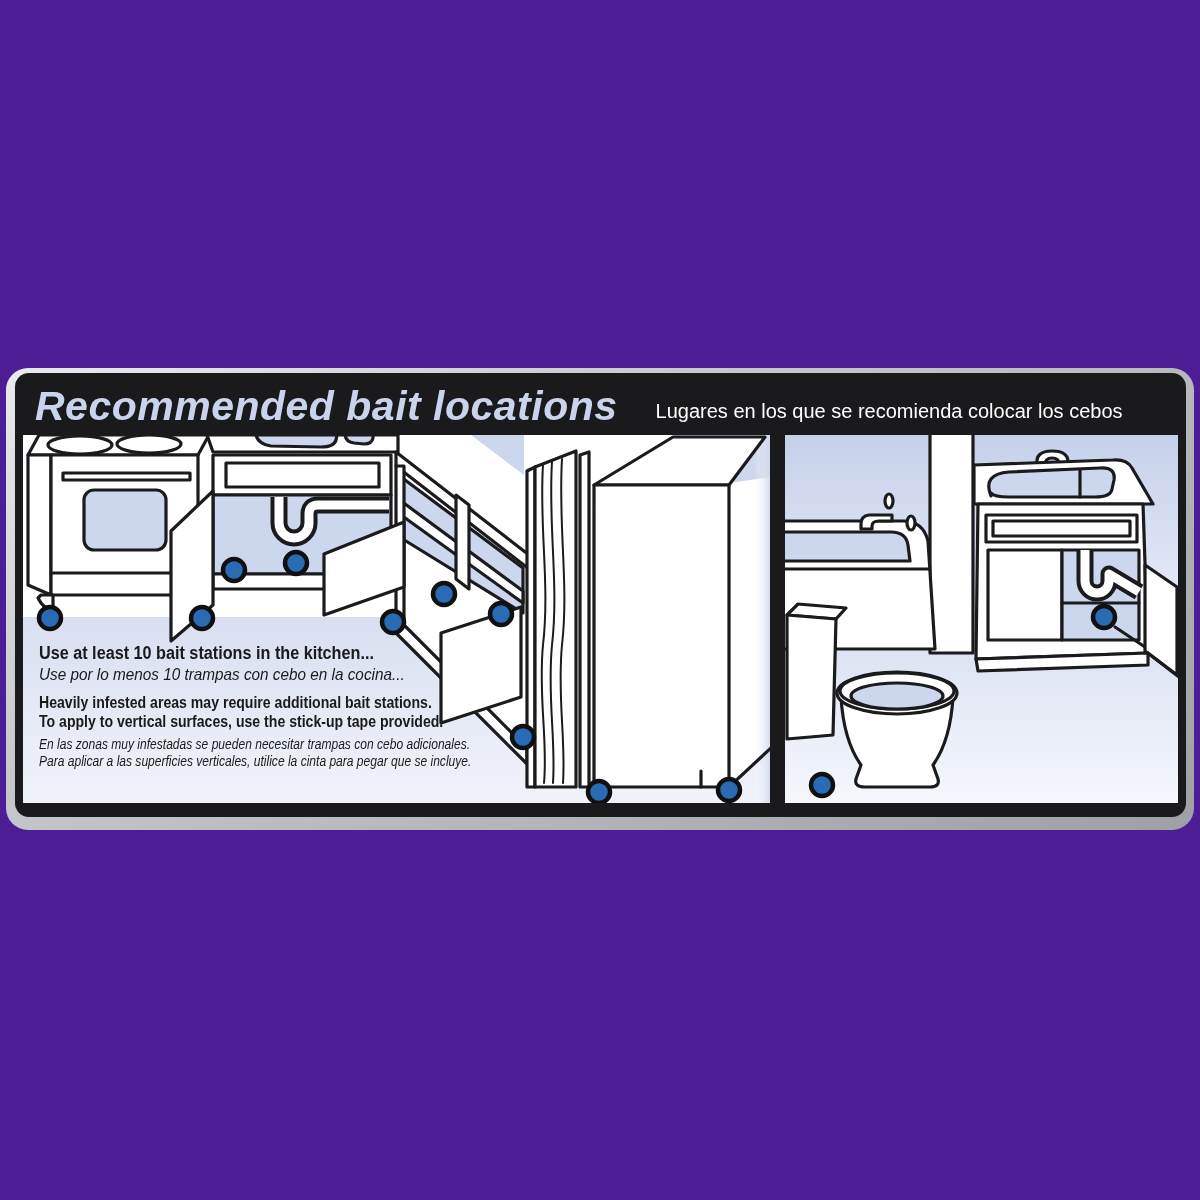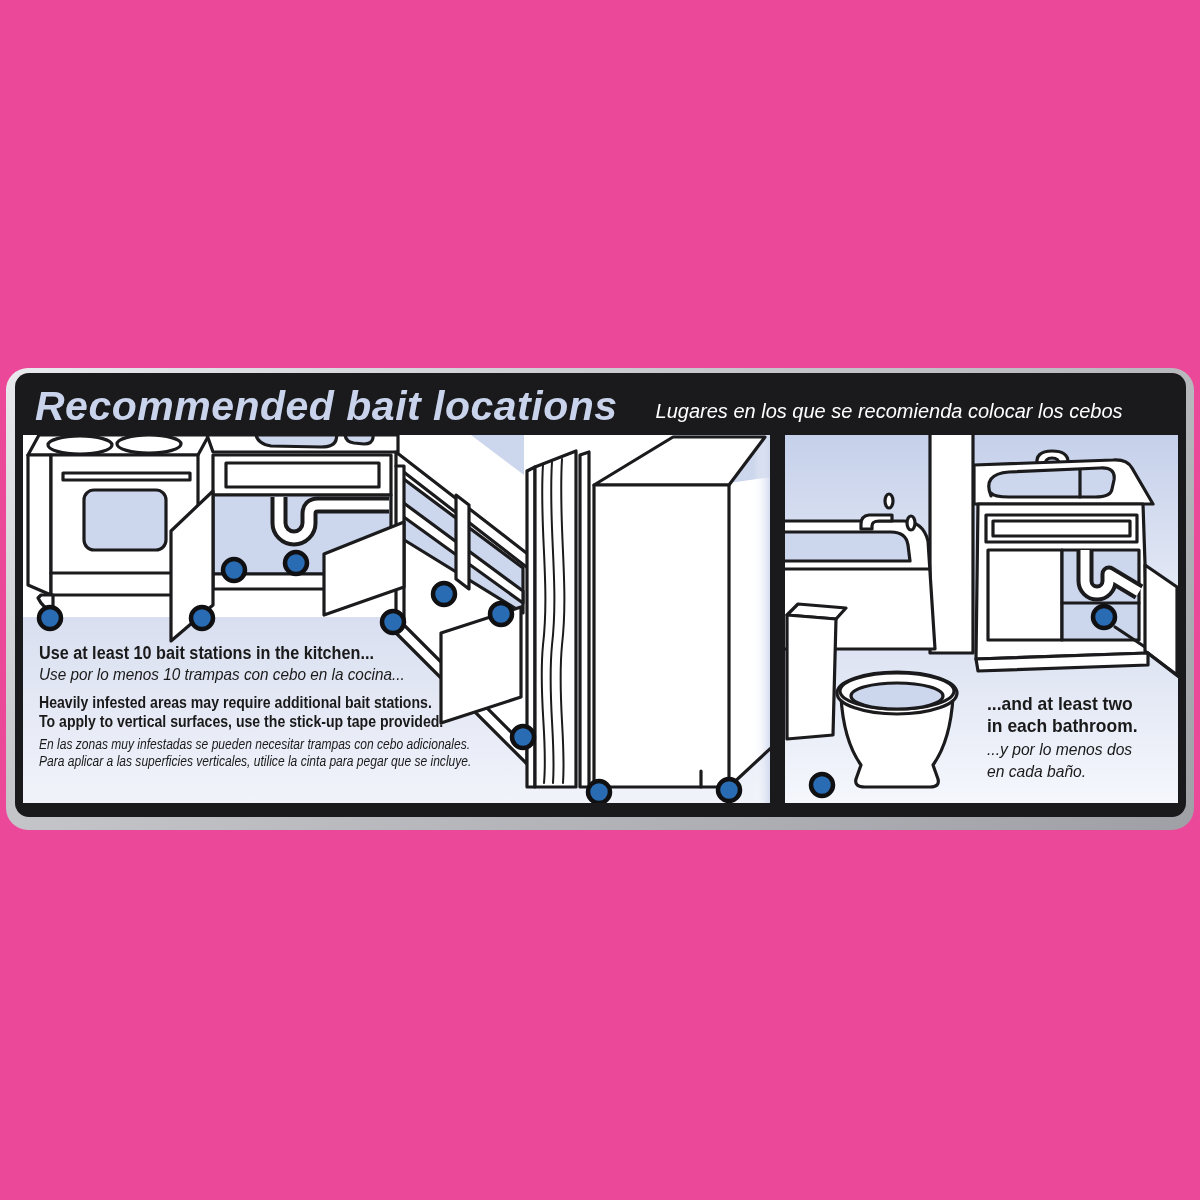--- a/index.html
+++ b/index.html
@@ -1,26 +1,26 @@
 <!DOCTYPE html>
 <html><head>
 <meta charset="utf-8">
 <style>
   html,body{margin:0;padding:0;}
-  .page{position:relative;width:1200px;height:1200px;background:#ec4899;overflow:hidden;
+  .page{position:relative;width:1200px;height:1200px;background:#4c1d95;overflow:hidden;
         font-family:"Liberation Sans",sans-serif;color:#1a1a1a;}
   .plate-silver{position:absolute;left:6px;top:368px;width:1188px;height:462px;
         background:linear-gradient(150deg,#e9eaed 0%,#c6c8cc 35%,#9ea0a5 100%);
         border-radius:22px;}
   .plate-black{position:absolute;left:9px;top:5px;right:8px;bottom:13px;
         background:#1a1a1c;border-radius:14px;overflow:hidden;}
   .title-row{height:62px;display:flex;align-items:flex-end;padding:6px 0 8px 20px;box-sizing:border-box;}
   .plate-title{font-size:41px;font-weight:bold;font-style:italic;color:#c9d4ec;
         letter-spacing:0.5px;white-space:nowrap;line-height:1;}
-  .plate-subtitle{font-size:20px;font-style:italic;color:#ffffff;margin-left:38px;
+  .plate-subtitle{font-size:20px;color:#ffffff;margin-left:38px;
         white-space:nowrap;line-height:1.2;padding-bottom:4px;}
   .panels{position:absolute;left:8px;right:8px;top:62px;bottom:14px;display:flex;}
   .panel{position:relative;background:#ffffff;overflow:hidden;height:100%;}
   .panel-kitchen{width:749px;}
   .panel-divider{width:15px;background:#1a1a1c;}
   .panel-bath{width:394px;}
   svg{display:block;}
   .ln{fill:none;stroke:#1b1b1d;stroke-width:3.2;stroke-linejoin:round;stroke-linecap:round;}
   .wht{fill:#ffffff;stroke:#1b1b1d;stroke-width:3.2;stroke-linejoin:round;}
   .blu{fill:#ccd6ec;stroke:#1b1b1d;stroke-width:3.2;stroke-linejoin:round;}
@@ -201,24 +201,18 @@
               <polygon class="wht" points="191,224 363,218 363,230 193,236"></polygon>
               <line class="ln" x1="363" y1="218" x2="394" y2="242"></line>
             </g>
 
             <g>
                 <circle cx="319" cy="182" r="11" class="bait-dot" fill="#2a6cb3"></circle>
                 <circle cx="37" cy="350" r="11" class="bait-dot" fill="#2a6cb3"></circle>
               </g>
           </svg>
 
-          <div class="txt-block" style="left:202px;top:258px;">
-            <div class="bath-head">...and at least two</div>
-            <div class="bath-head">in each bathroom.</div>
-            <div class="bath-es">...y por lo menos dos</div>
-            <div class="bath-es">en cada baño.</div>
-          </div>
         </div>
 
       </div>
     </div>
   </div>
 </div>
 
 </body></html>

